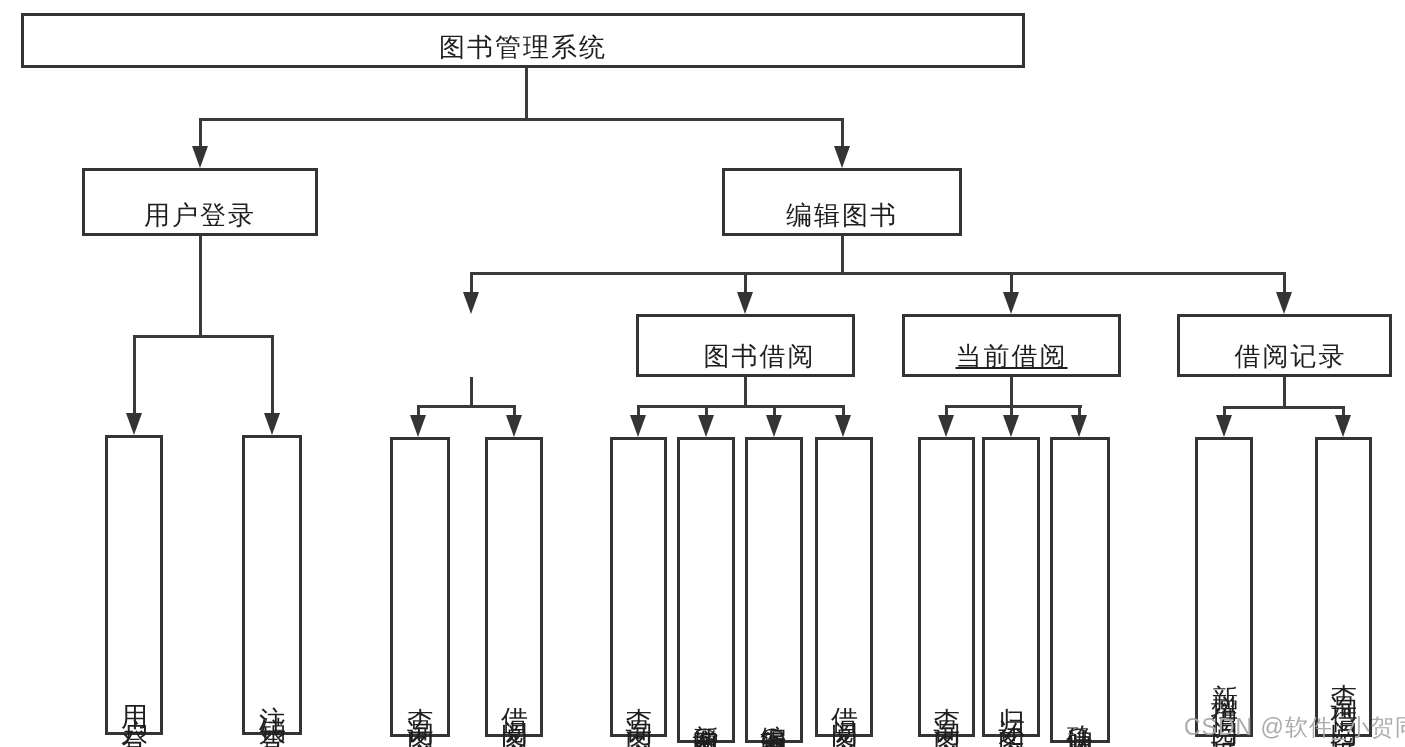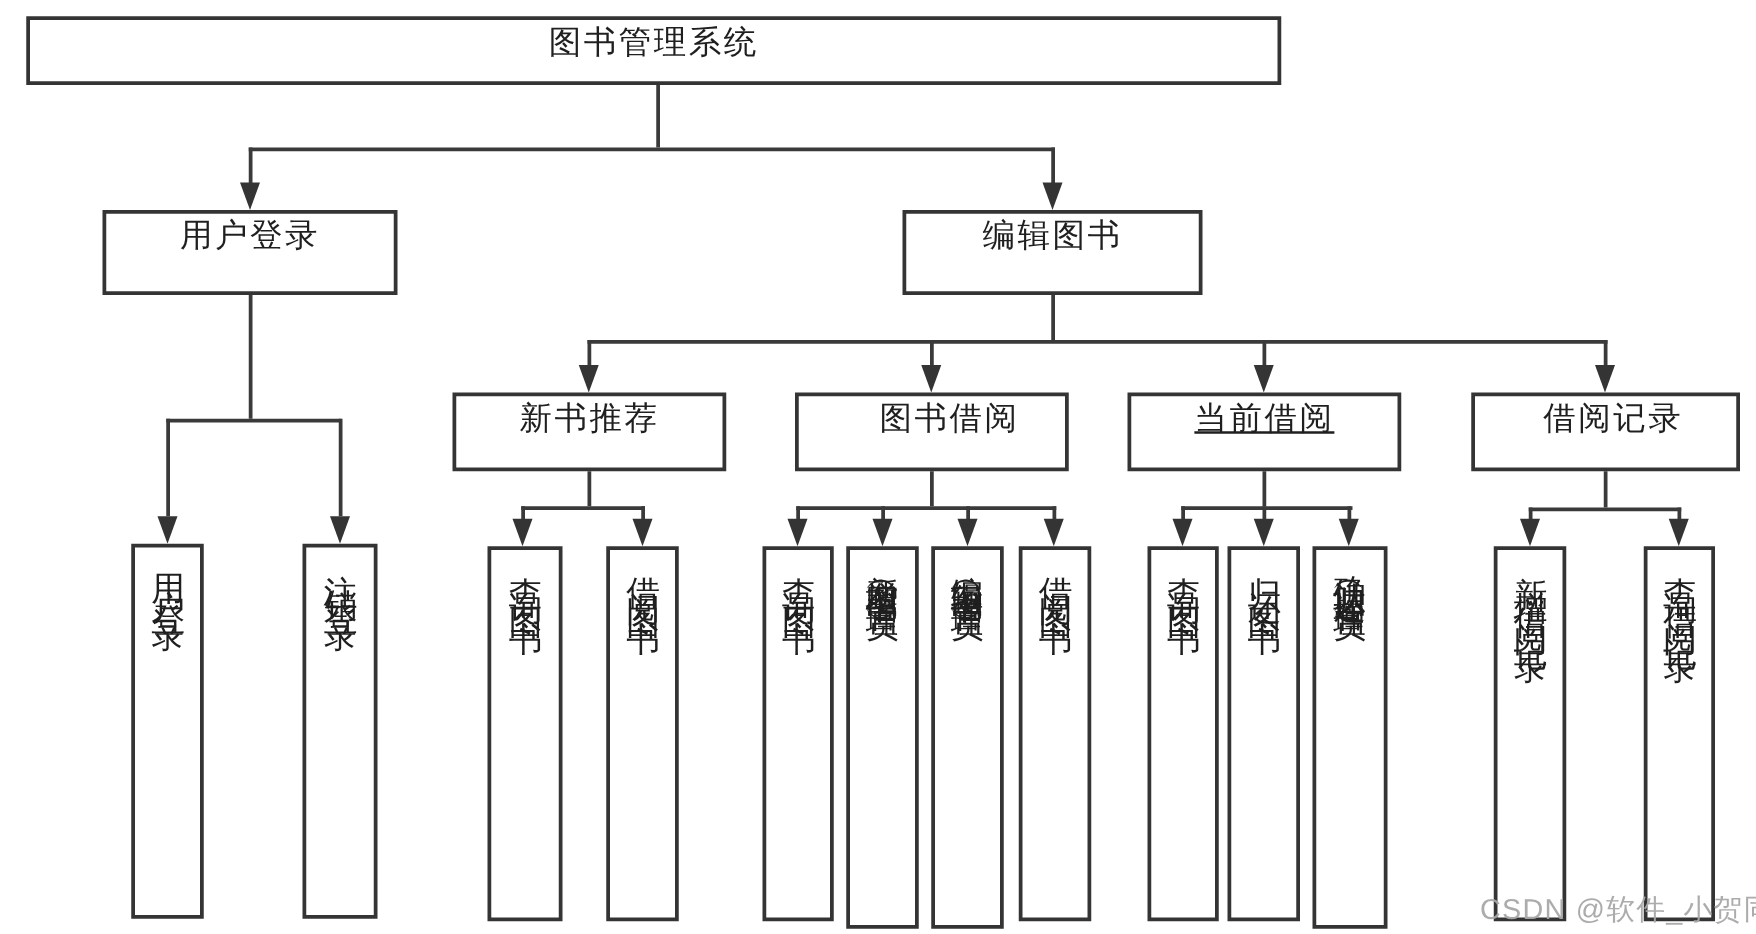--- a/index.html
+++ b/index.html
@@ -15,21 +15,21 @@
     background: #ffffff;
     overflow: hidden;
   }
   
   .box {
     position: absolute;
     box-sizing: border-box;
     background: #ffffff;
     border: 3px solid #343434;
     display: flex;
-    align-items: flex-start;
+    align-items: flex-end;
     justify-content: center;
     color: #1f1f1f;
   }
   .box .hlabel {
     font-size: 26px;
     letter-spacing: 2px;
     white-space: nowrap;
     color: #1f1f1f;
   }
   .leaf .vlabel {
@@ -110,23 +110,20 @@
   <div class="hline" style="left:470px; top:272px; width:816px;"></div>
   <div class="vline" style="left:470px; top:272px; height:22px;"></div>
   <div class="arrow" style="left:463px; top:292px;"></div>
   <div class="vline" style="left:744px; top:272px; height:22px;"></div>
   <div class="arrow" style="left:737px; top:292px;"></div>
   <div class="vline" style="left:1010px; top:272px; height:22px;"></div>
   <div class="arrow" style="left:1003px; top:292px;"></div>
   <div class="vline" style="left:1283px; top:272px; height:22px;"></div>
   <div class="arrow" style="left:1276px; top:292px;"></div>
 
-  <div class="box" style="left:362px; top:314px; width:219px; height:63px;">
-    <span class="hlabel">新书推荐</span>
-  </div>
   <div class="box" style="left:636px; top:314px; width:219px; height:63px;padding-left:28px;">
     <span class="hlabel">图书借阅</span>
   </div>
   <div class="box" style="left:902px; top:314px; width:219px; height:63px;text-decoration:underline;">
     <span class="hlabel">当前借阅</span>
   </div>
   <div class="box" style="left:1177px; top:314px; width:215px; height:63px;padding-left:12px;">
     <span class="hlabel">借阅记录</span>
   </div>
 

